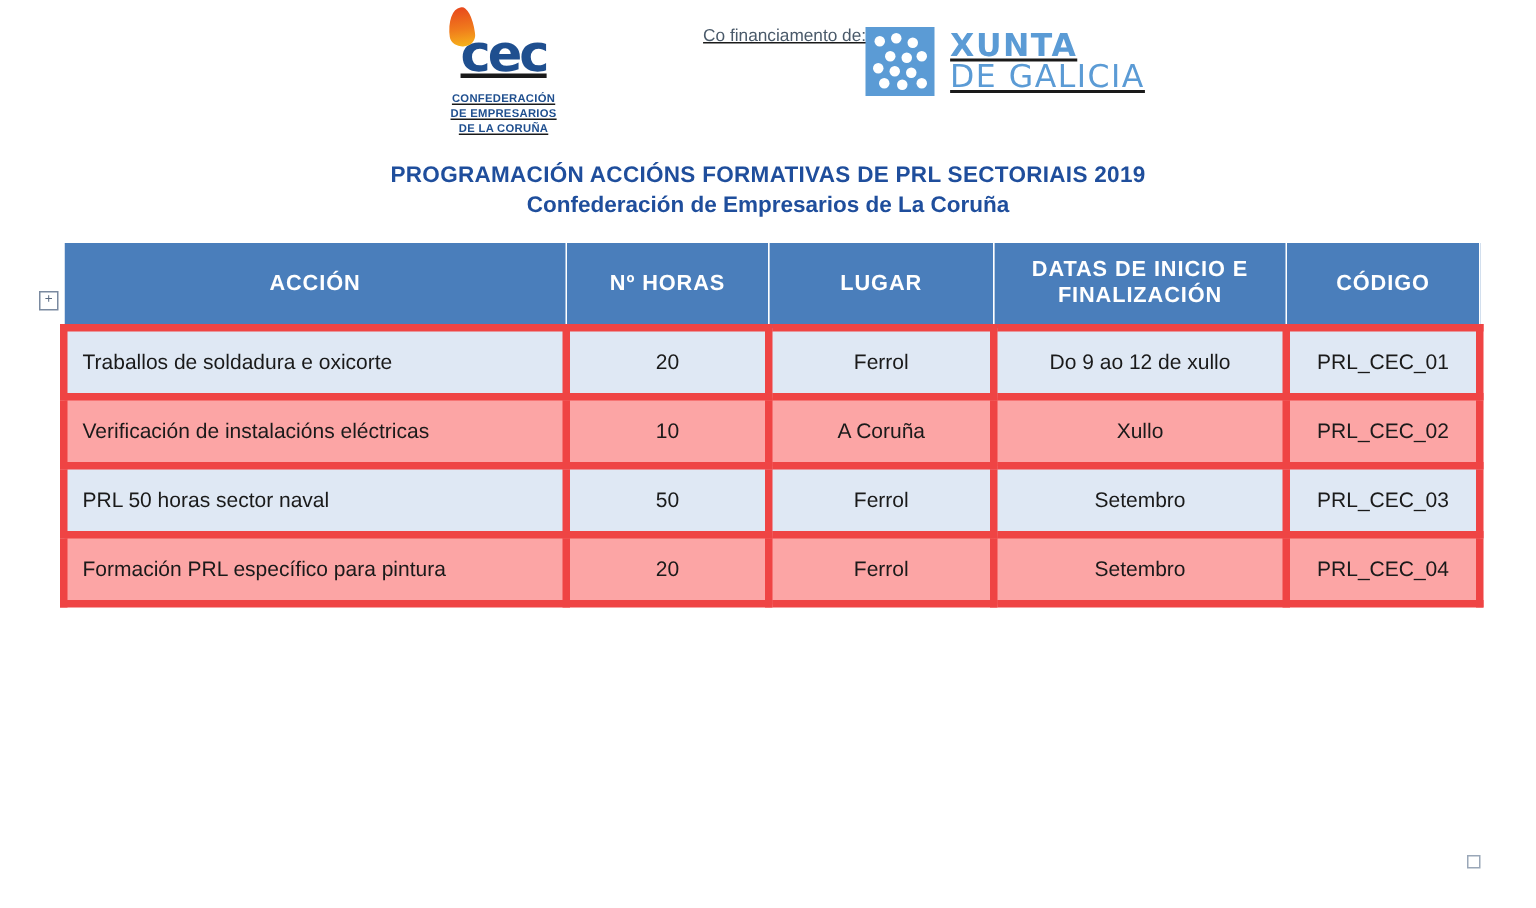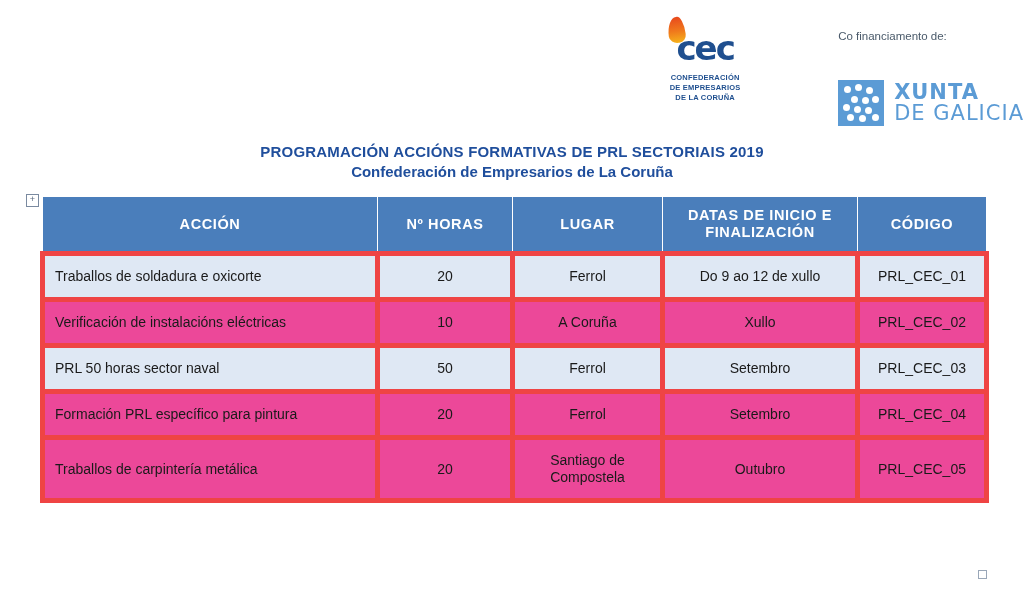--- a/index.html
+++ b/index.html
@@ -12,24 +12,25 @@
     background: #ffffff;
     font-family: "Liberation Sans", sans-serif;
     color: #1a1a1a;
     overflow: hidden;
     position: relative;
   }
 
   
   .logo-row {
     display: flex;
-    justify-content: flex-end;
+    justify-content: center;
     align-items: flex-start;
     gap: 58px;
-    padding-top: 26px;
+    padding-top: 14px;
+    text-decoration: underline;
   }
 
   .cec-logo {
     display: flex;
     flex-direction: column;
     align-items: center;
     width: 150px;
   }
   .cec-mark {
     position: relative;
@@ -61,24 +62,23 @@
     font-size: 7.5px;
     font-weight: bold;
     line-height: 10px;
     color: #1f4f8f;
     text-align: center;
     letter-spacing: 0.2px;
   }
 
   .xunta-block {
     display: flex;
-    flex-direction: column;
+    flex-direction: row;
     align-items: flex-start;
     padding-top: 4px;
-    gap: 32px;
   }
   .xunta-cofin {
     font-size: 11.5px;
     color: #4a5a6a;
     margin-bottom: 6px;
     font-family: "Liberation Sans", sans-serif;
   }
   .xunta-row {
     display: flex;
     align-items: center;
@@ -151,21 +151,21 @@
     line-height: 17px;
   }
   table.prl td {
     font-size: 14px;
     padding: 12px 10px;
     border: 5px solid #ef4444;
     line-height: 17px;
     color: #1a1a1a;
   }
   table.prl tr.alt td { background: #dfe8f4; }
-  table.prl tr.plain td { background: #ec4899; }
+  table.prl tr.plain td { background: #fca5a5; }
   td.c-accion { text-align: left; padding-left: 12px; }
   td.c-center { text-align: center; }
 
   .col-accion { width: 335px; }
   .col-horas  { width: 135px; }
   .col-lugar  { width: 150px; }
   .col-datas  { width: 195px; }
   .col-codigo { width: 129px; }
 
   
@@ -279,25 +279,18 @@
         <td class="c-center">Setembro</td>
         <td class="c-center">PRL_CEC_03</td>
       </tr>
       <tr class="plain">
         <td class="c-accion">Formación PRL específico para pintura</td>
         <td class="c-center">20</td>
         <td class="c-center">Ferrol</td>
         <td class="c-center">Setembro</td>
         <td class="c-center">PRL_CEC_04</td>
       </tr>
-      <tr class="plain">
-        <td class="c-accion">Traballos de carpintería metálica</td>
-        <td class="c-center">20</td>
-        <td class="c-center">Santiago de Compostela</td>
-        <td class="c-center">Outubro</td>
-        <td class="c-center">PRL_CEC_05</td>
-      </tr>
     </tbody>
   </table>
 </div>
 
 <div class="handle-tl">+</div>
 <div class="handle-br"></div>
 
 </body></html>

